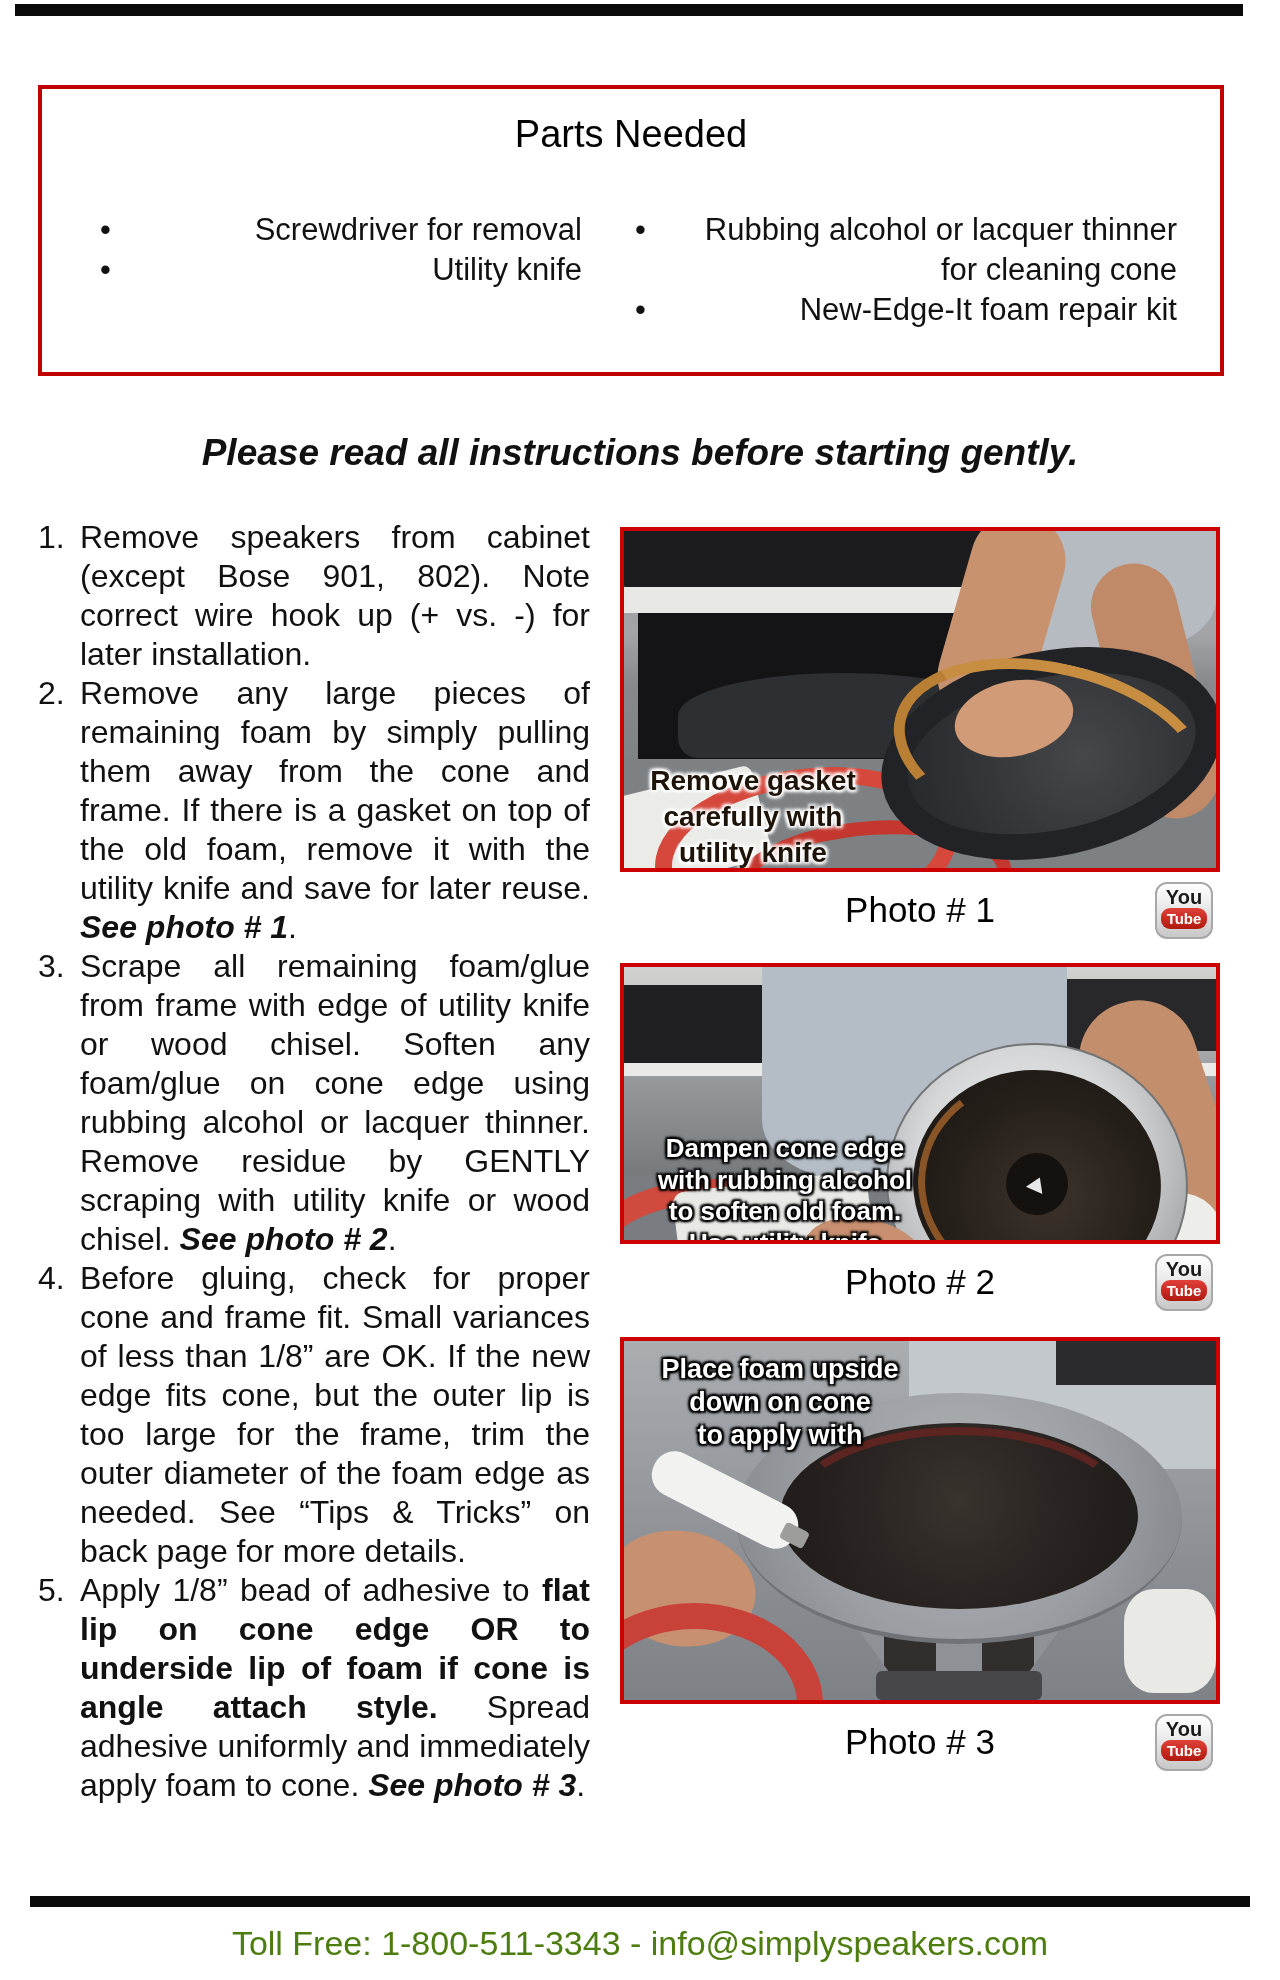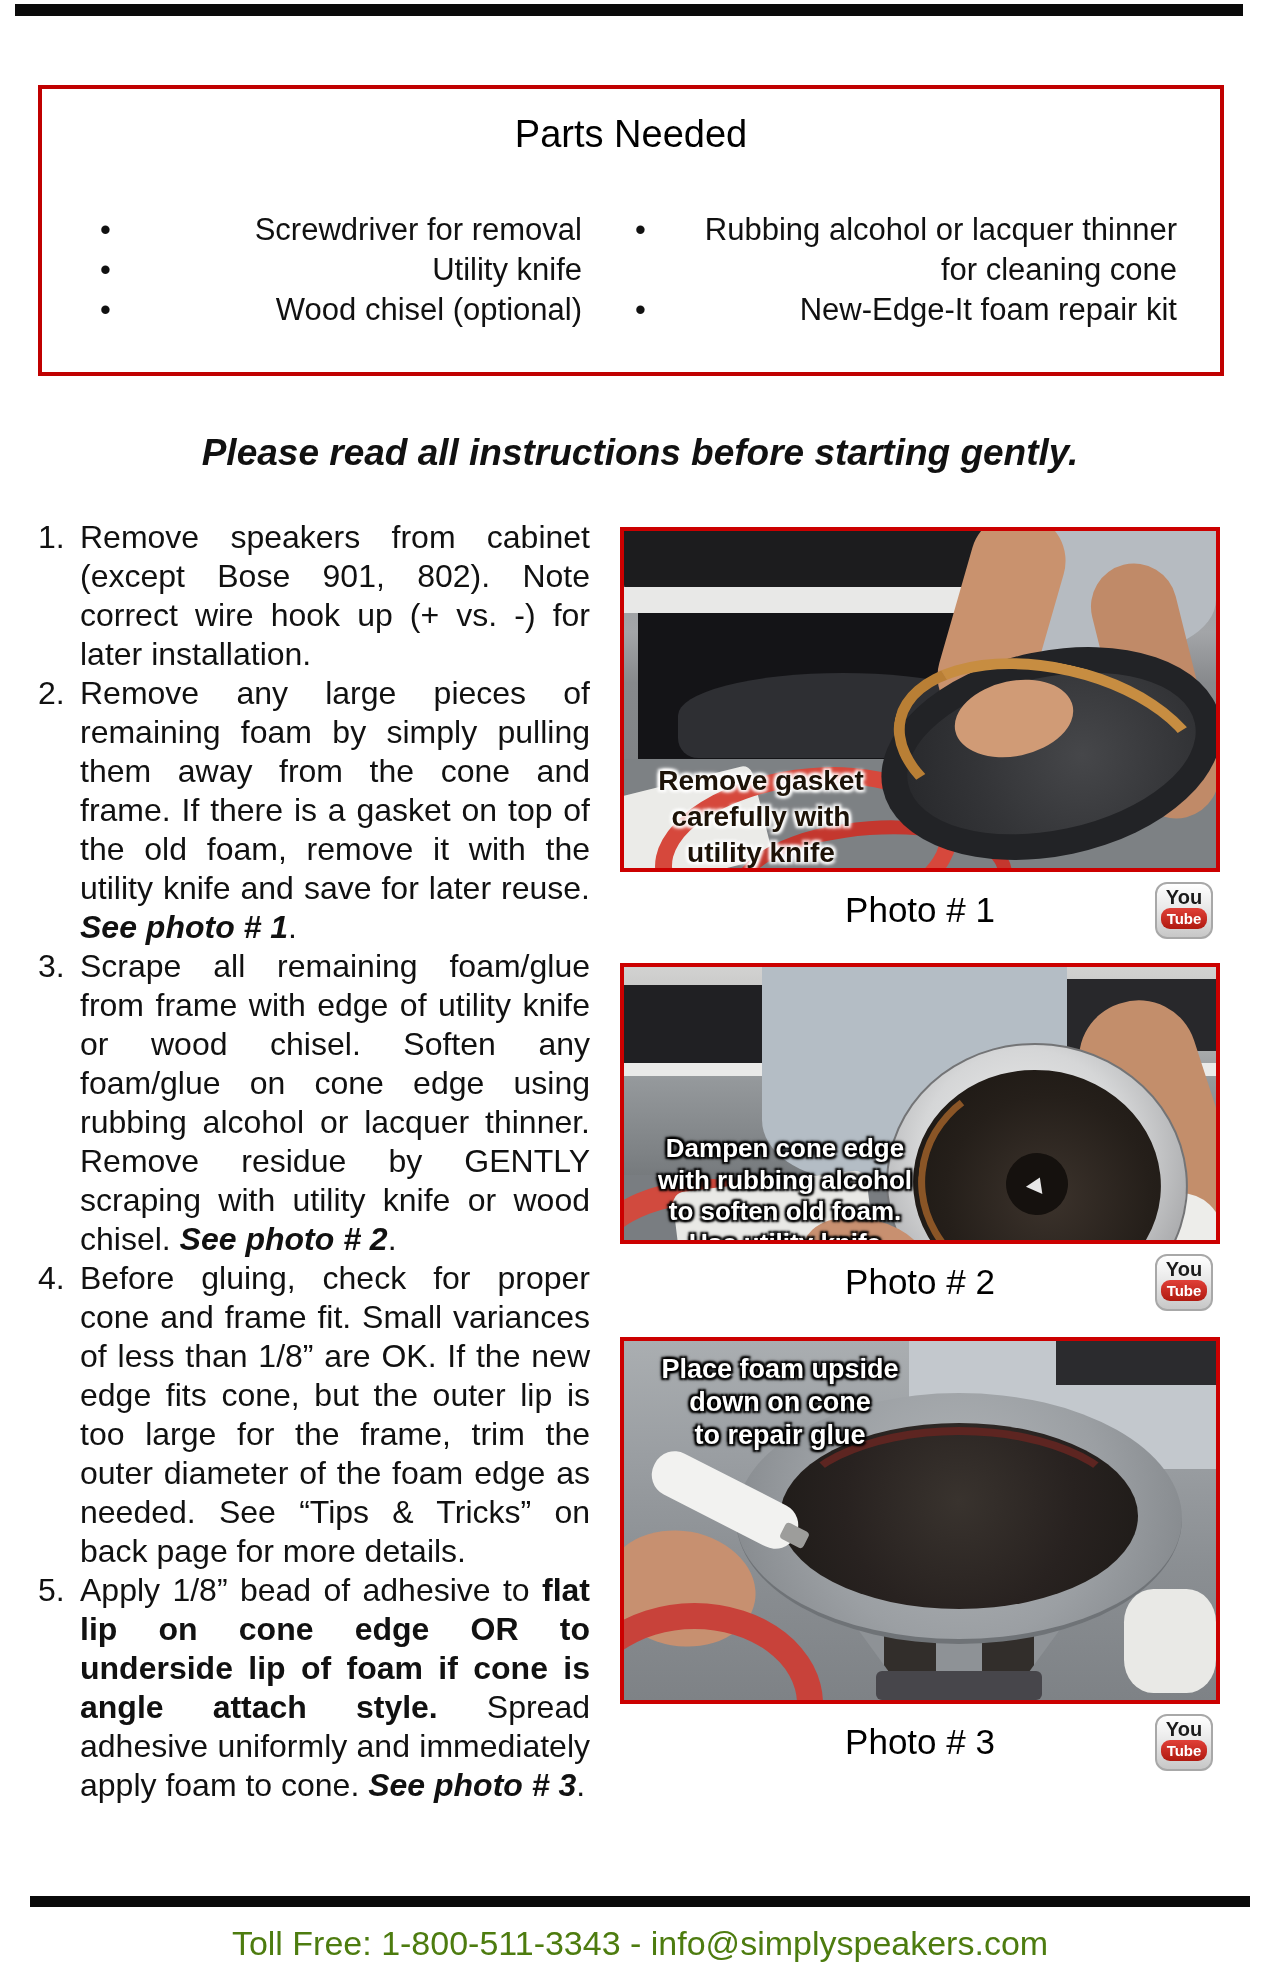--- a/index.html
+++ b/index.html
@@ -41,21 +41,21 @@
   .ph3{height:367px;margin-top:21px;}
   .caption-row{position:relative;height:62px;margin-top:10px;width:600px;}
   .photo-caption{display:block;text-align:center;font-size:35px;padding-top:8px;color:#000;}
 
   
   .photo-overlay{position:absolute;z-index:9;font-weight:bold;text-align:center;}
   .ov-dark{color:#1d1308;font-size:28px;line-height:1.28;
            text-shadow:-2px -2px 3px #fff,2px -2px 3px #fff,-2px 2px 3px #fff,2px 2px 3px #fff,0 0 6px #fff;}
   .ov-light{color:#ffffff;font-size:26px;line-height:1.22;
             text-shadow:-2px -2px 2px #000,2px -2px 2px #000,-2px 2px 2px #000,2px 2px 2px #000,0 0 5px #000;}
-  .ov1{left:22px;top:232px;width:230px;}
+  .ov1{left:14px;top:232px;width:230px;}
   .ov2{left:6px;top:166px;width:310px;}
   .ov3{left:6px;top:12px;width:300px;font-size:27px;}
 
   
   .yt-badge{position:absolute;right:7px;top:0;width:58px;height:57px;border-radius:12px;
             background:linear-gradient(180deg,#ffffff 0%,#e9e9e9 45%,#c7c7c7 100%);
             border:2px solid #a8a8a8;box-sizing:border-box;text-align:center;cursor:pointer;
             box-shadow:inset 0 1px 0 #fff;}
   .yt-you{display:block;font-size:20px;font-weight:bold;color:#1a1a1a;margin-top:5px;line-height:17px;}
   .yt-tube{display:inline-block;margin-top:2px;width:46px;height:21px;border-radius:9px;
@@ -127,21 +127,20 @@
 <div class="page">
 
   <div class="abs top-bar"></div>
 
   <div class="abs parts-box">
     <div class="parts-title">Parts Needed</div>
     <div class="parts-cols">
       <ul class="parts-list parts-left" id="parts-left">
           <li>Screwdriver for removal</li>
           <li>Utility knife</li>
-          <li>Wood chisel (optional)</li>
         </ul>
       <ul class="parts-list parts-right" id="parts-right">
           <li>Rubbing alcohol or lacquer thinner for cleaning cone</li>
           <li>New-Edge-It foam repair kit</li>
         </ul>
     </div>
   </div>
 
   <div class="abs main-heading">Please read all instructions before starting gently.</div>
 
@@ -241,21 +240,21 @@
       </div>
       <div class="abs s3-hand"></div>
       <div class="abs s3-tube">
           <div class="s3-tubetip"></div>
         </div>
       <div class="abs s3-foam"></div>
       <div class="abs s3-cloth"></div>
       <div class="photo-overlay ov-light ov3">
           <div>Place foam upside</div>
           <div>down on cone</div>
-          <div>to repair glue</div>
+          <div>to apply with</div>
         </div>
     </div>
     <div class="caption-row">
       <span class="photo-caption">Photo # 3</span>
       <span class="yt-badge">
         <span class="yt-you">You</span>
         <span class="yt-tube">Tube</span>
       </span>
     </div>
 

